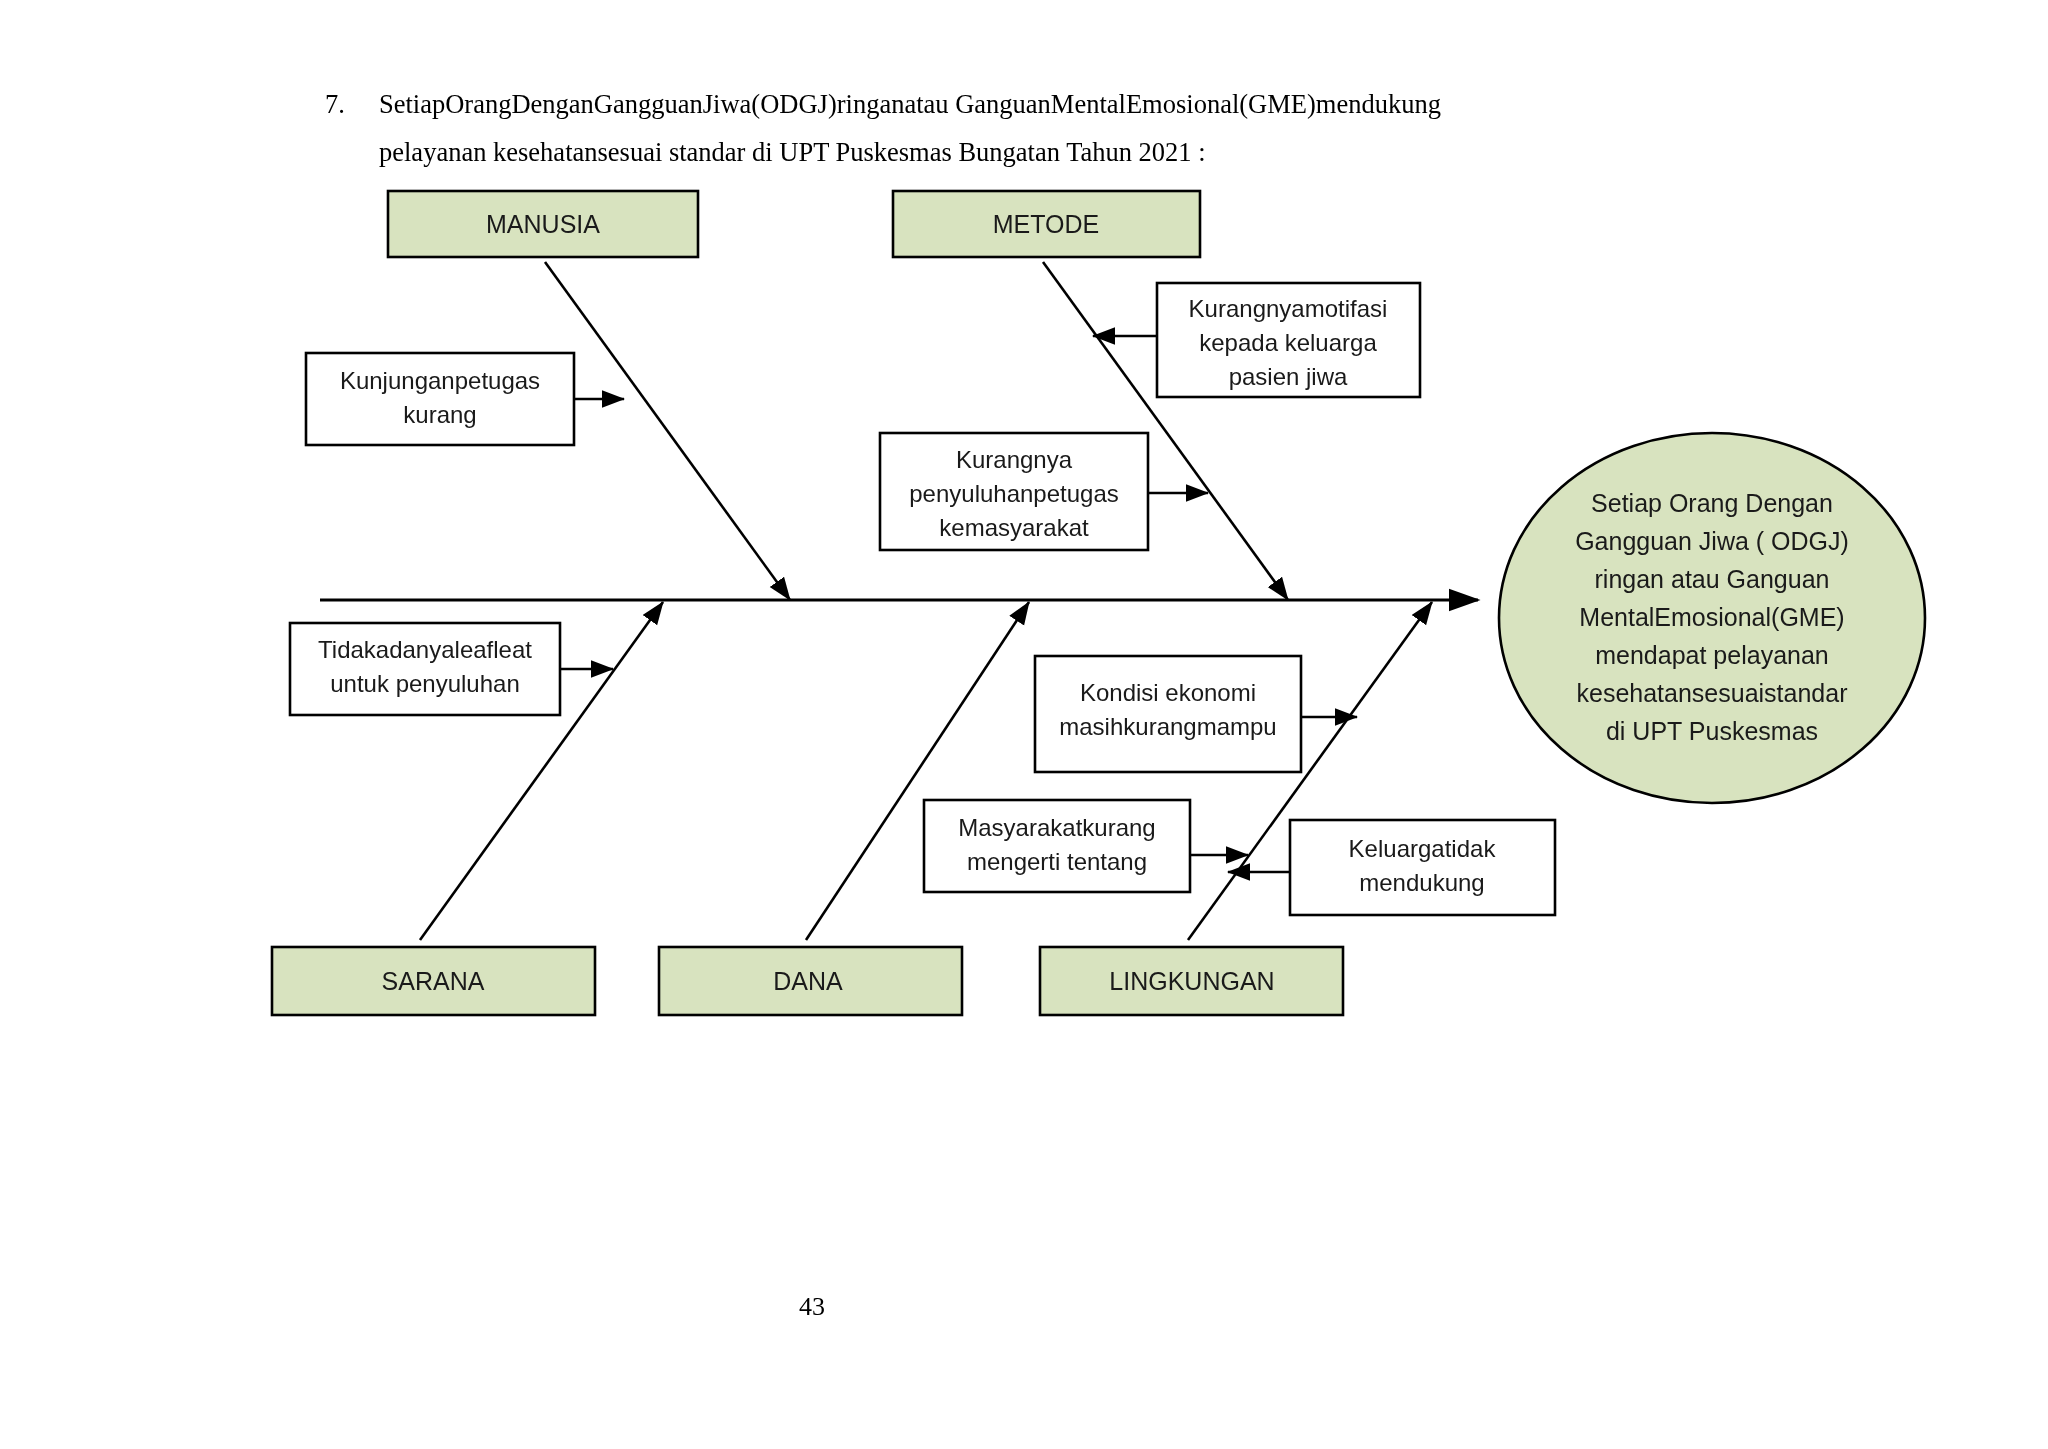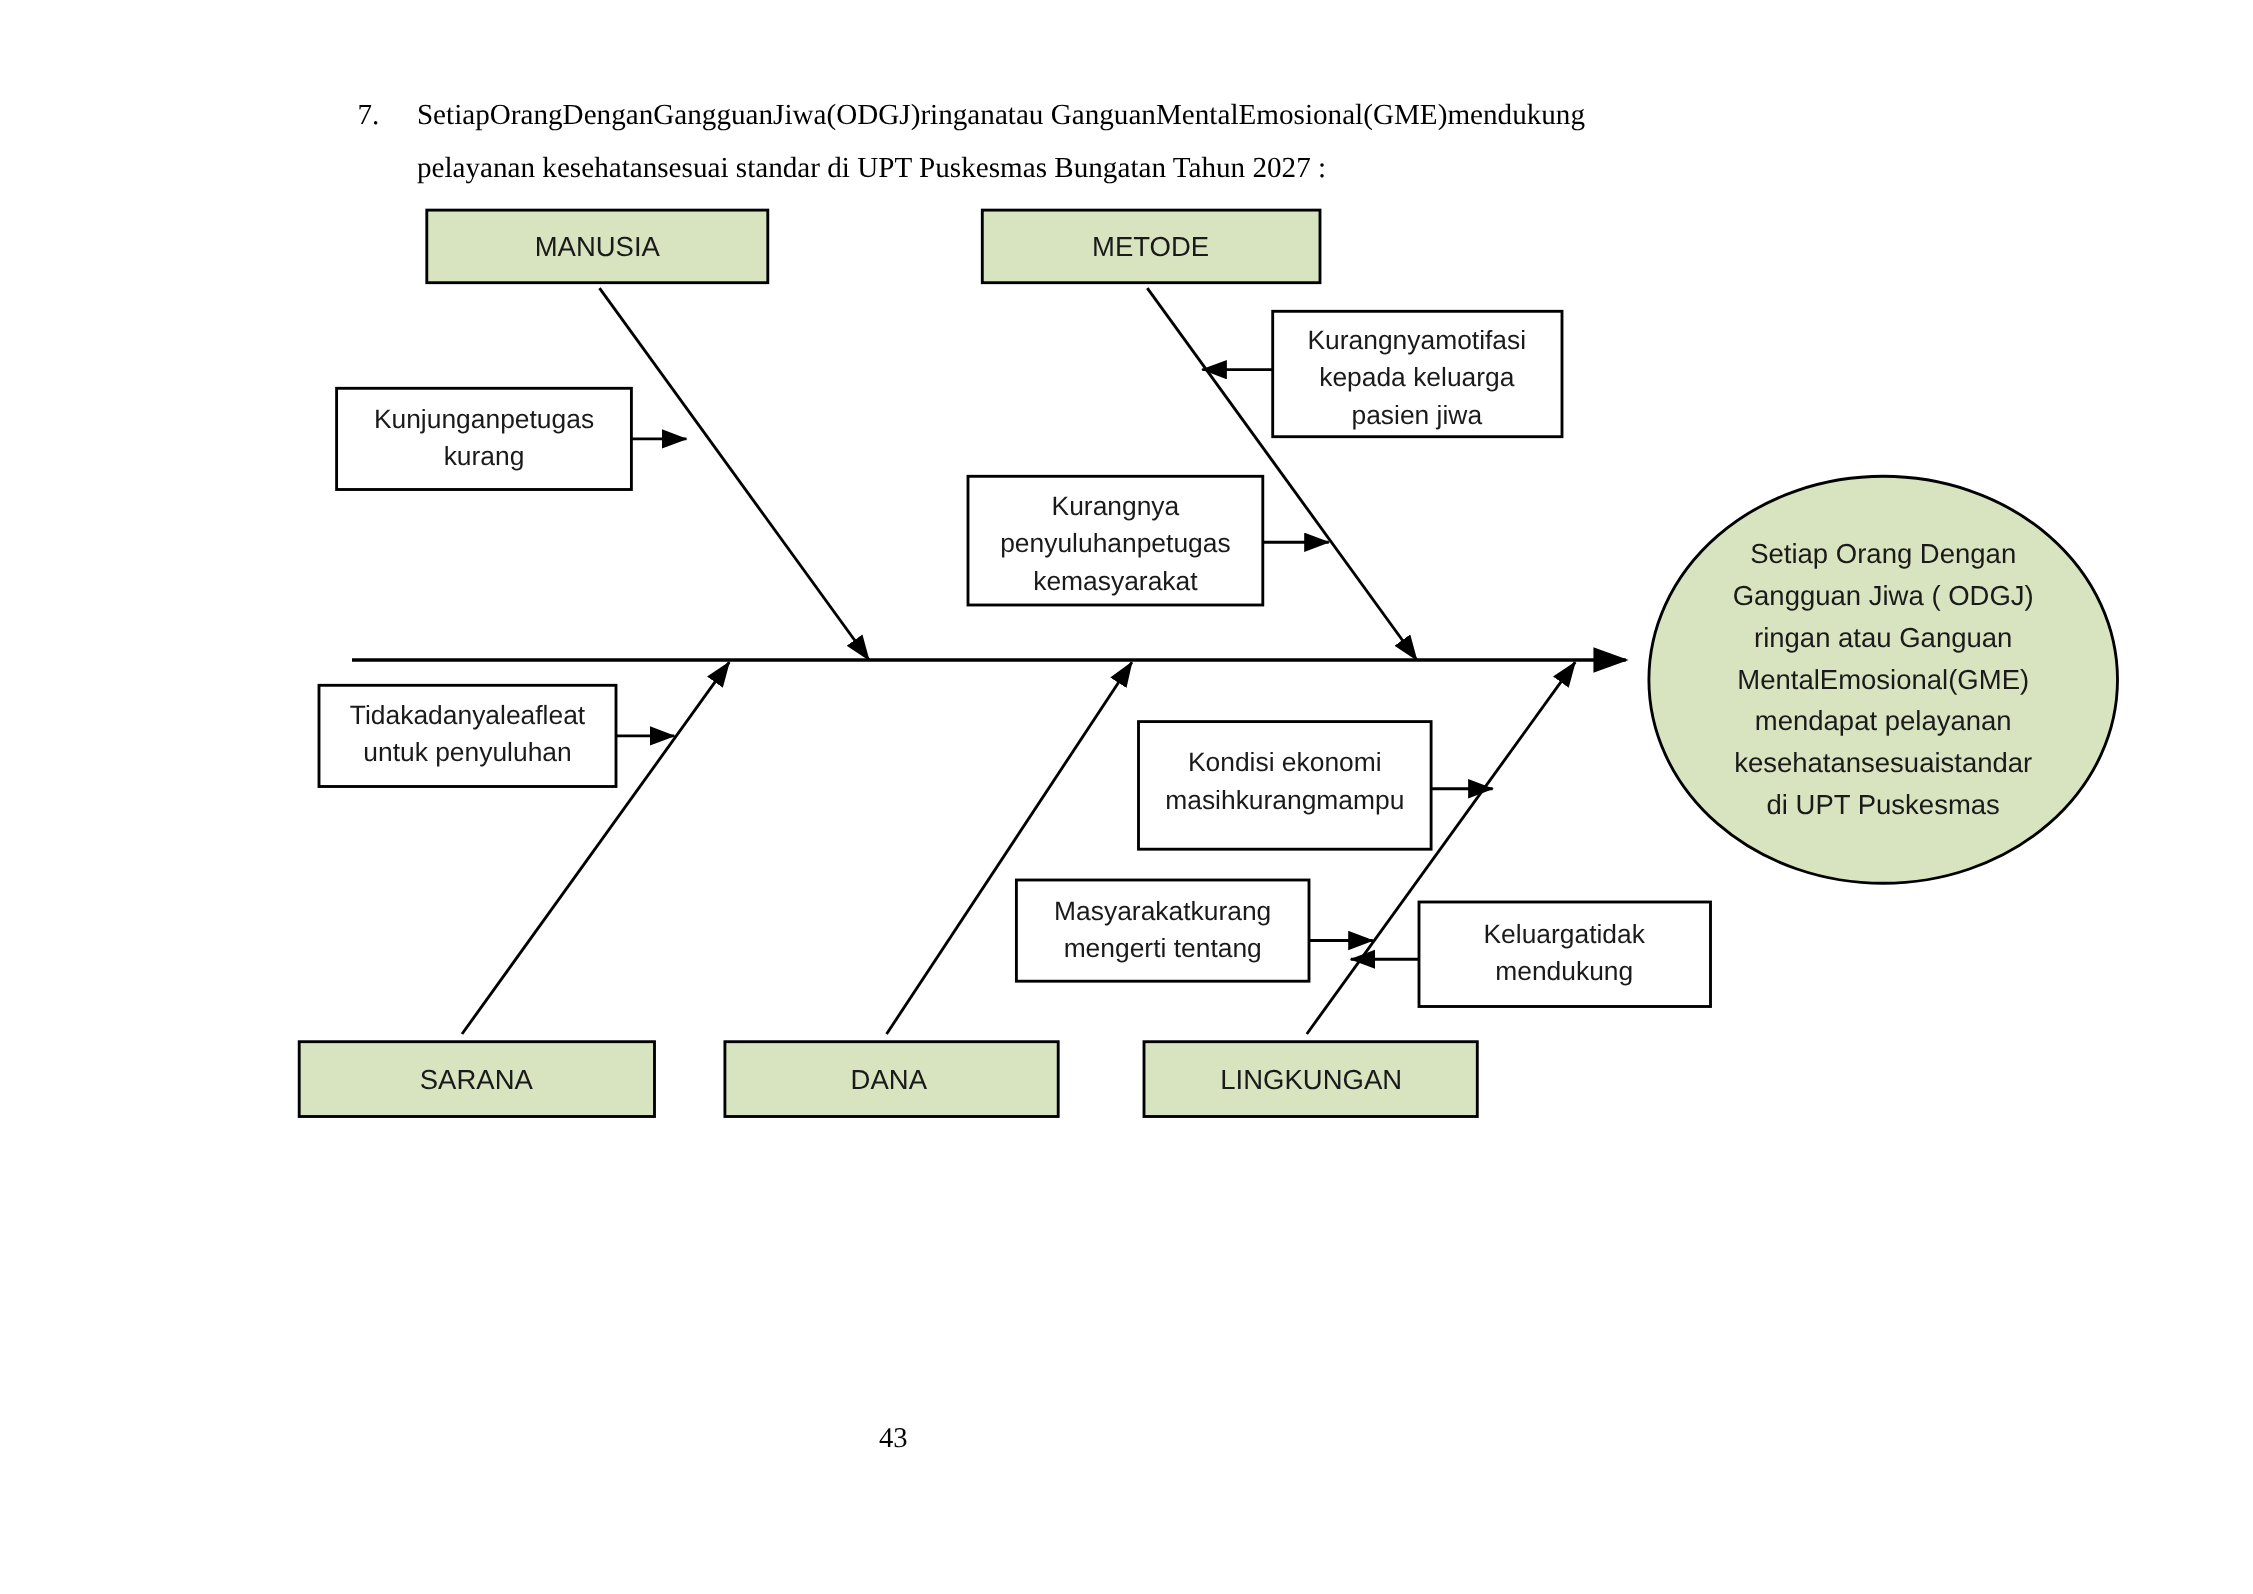--- a/index.html
+++ b/index.html
@@ -122,21 +122,21 @@
 </head>
 <body>
 
 <div id="page">
 
   <div class="heading">
     <div class="heading-row">
       <span class="heading-num">7.</span>
       <span class="heading-text">SetiapOrangDenganGangguanJiwa(ODGJ)ringanatau GanguanMentalEmosional(GME)mendukung</span>
     </div>
-    <div class="heading-line2">pelayanan kesehatansesuai standar di UPT Puskesmas Bungatan Tahun 2027 :</div>
+    <div class="heading-line2">pelayanan kesehatansesuai standar di UPT Puskesmas Bungatan Tahun 2021 :</div>
   </div>
 
   <svg id="diagram" viewBox="0 0 2048 1449">
     <defs>
       <marker id="arrow" markerWidth="10" markerHeight="10" refX="8.6" refY="3.4" orient="auto" markerUnits="strokeWidth">
         <path d="M0,0 L9,3.4 L0,6.8 z" fill="#000000"></path>
       </marker>
       <marker id="arrowbig" markerWidth="11" markerHeight="11" refX="9.2" refY="3.6" orient="auto" markerUnits="strokeWidth">
         <path d="M0,0 L10,3.6 L0,7.2 z" fill="#000000"></path>
       </marker>

